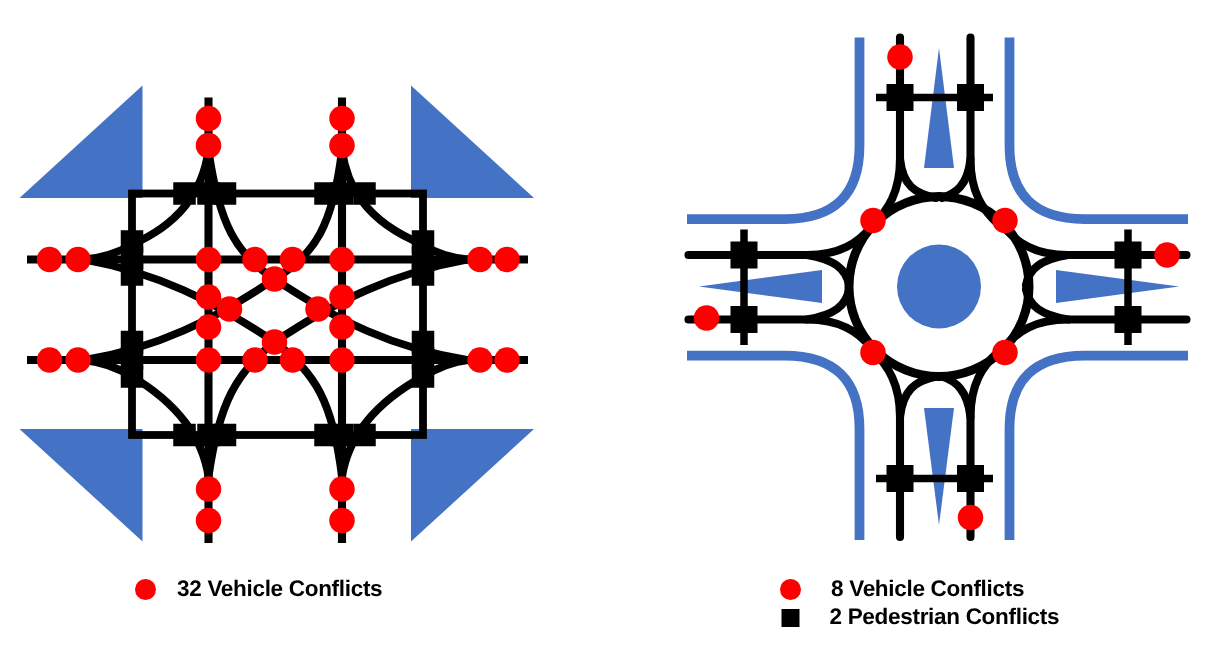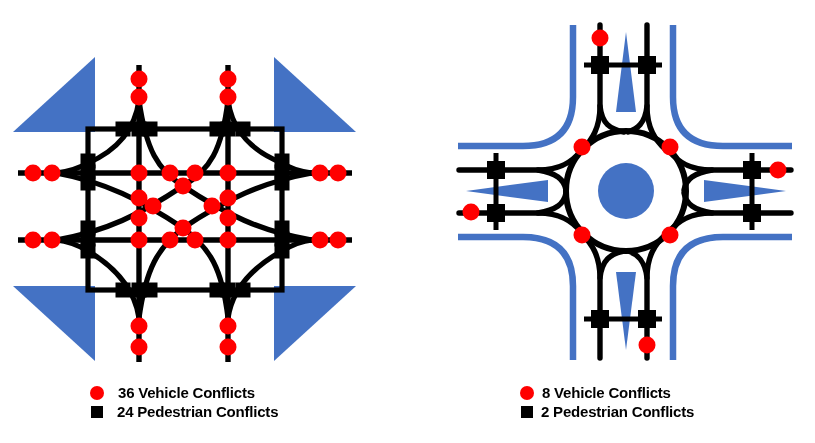--- a/index.html
+++ b/index.html
@@ -6,21 +6,21 @@
   #stage{position:relative;width:815px;height:443px;background:#fff;overflow:hidden;
          font-family:"Liberation Sans",sans-serif;}
   #diagram-svg{position:absolute;left:0;top:0;}
   .legend{position:absolute;}
   .legend-row{display:flex;align-items:center;height:19px;}
   .legend-label{font-size:15px;font-weight:bold;color:#000;letter-spacing:-0.2px;white-space:nowrap;}
   .sym{display:inline-block;flex:0 0 auto;}
   .sym-dot{width:14px;height:14px;border-radius:50%;background:#FF0000;}
   .sym-sq{width:12px;height:12px;background:#000;margin-left:1px;}
   .legend-left .legend-label{margin-left:14px;}
-  .legend-right .legend-label{margin-left:8px;}
+  .legend-right .legend-label{margin-left:20px;}
 </style>
 </head>
 <body>
 
 <div id="stage">
 
 <svg id="diagram-svg" width="815" height="443" viewBox="0 0 815 443">
 
   <g>
 
@@ -168,25 +168,21 @@
           <circle cx="670" cy="147" r="8.5" fill="#FF0000"></circle>
           <circle cx="582" cy="235" r="8.5" fill="#FF0000"></circle>
           <circle cx="670" cy="235" r="8.5" fill="#FF0000"></circle>
         </g>
   </g>
 </svg>
 
   <div class="legend legend-left" style="left:90px;top:383px;">
     <div class="legend-row">
       <span class="sym sym-dot"></span>
-      <span class="legend-label">36 Vehicle Conflicts</span>
-    </div>
-    <div class="legend-row">
-      <span class="sym sym-sq"></span>
-      <span class="legend-label">24 Pedestrian Conflicts</span>
+      <span class="legend-label">32 Vehicle Conflicts</span>
     </div>
   </div>
 
   <div class="legend legend-right" style="left:520px;top:383px;">
     <div class="legend-row">
       <span class="sym sym-dot"></span>
       <span class="legend-label">8 Vehicle Conflicts</span>
     </div>
     <div class="legend-row">
       <span class="sym sym-sq"></span>

